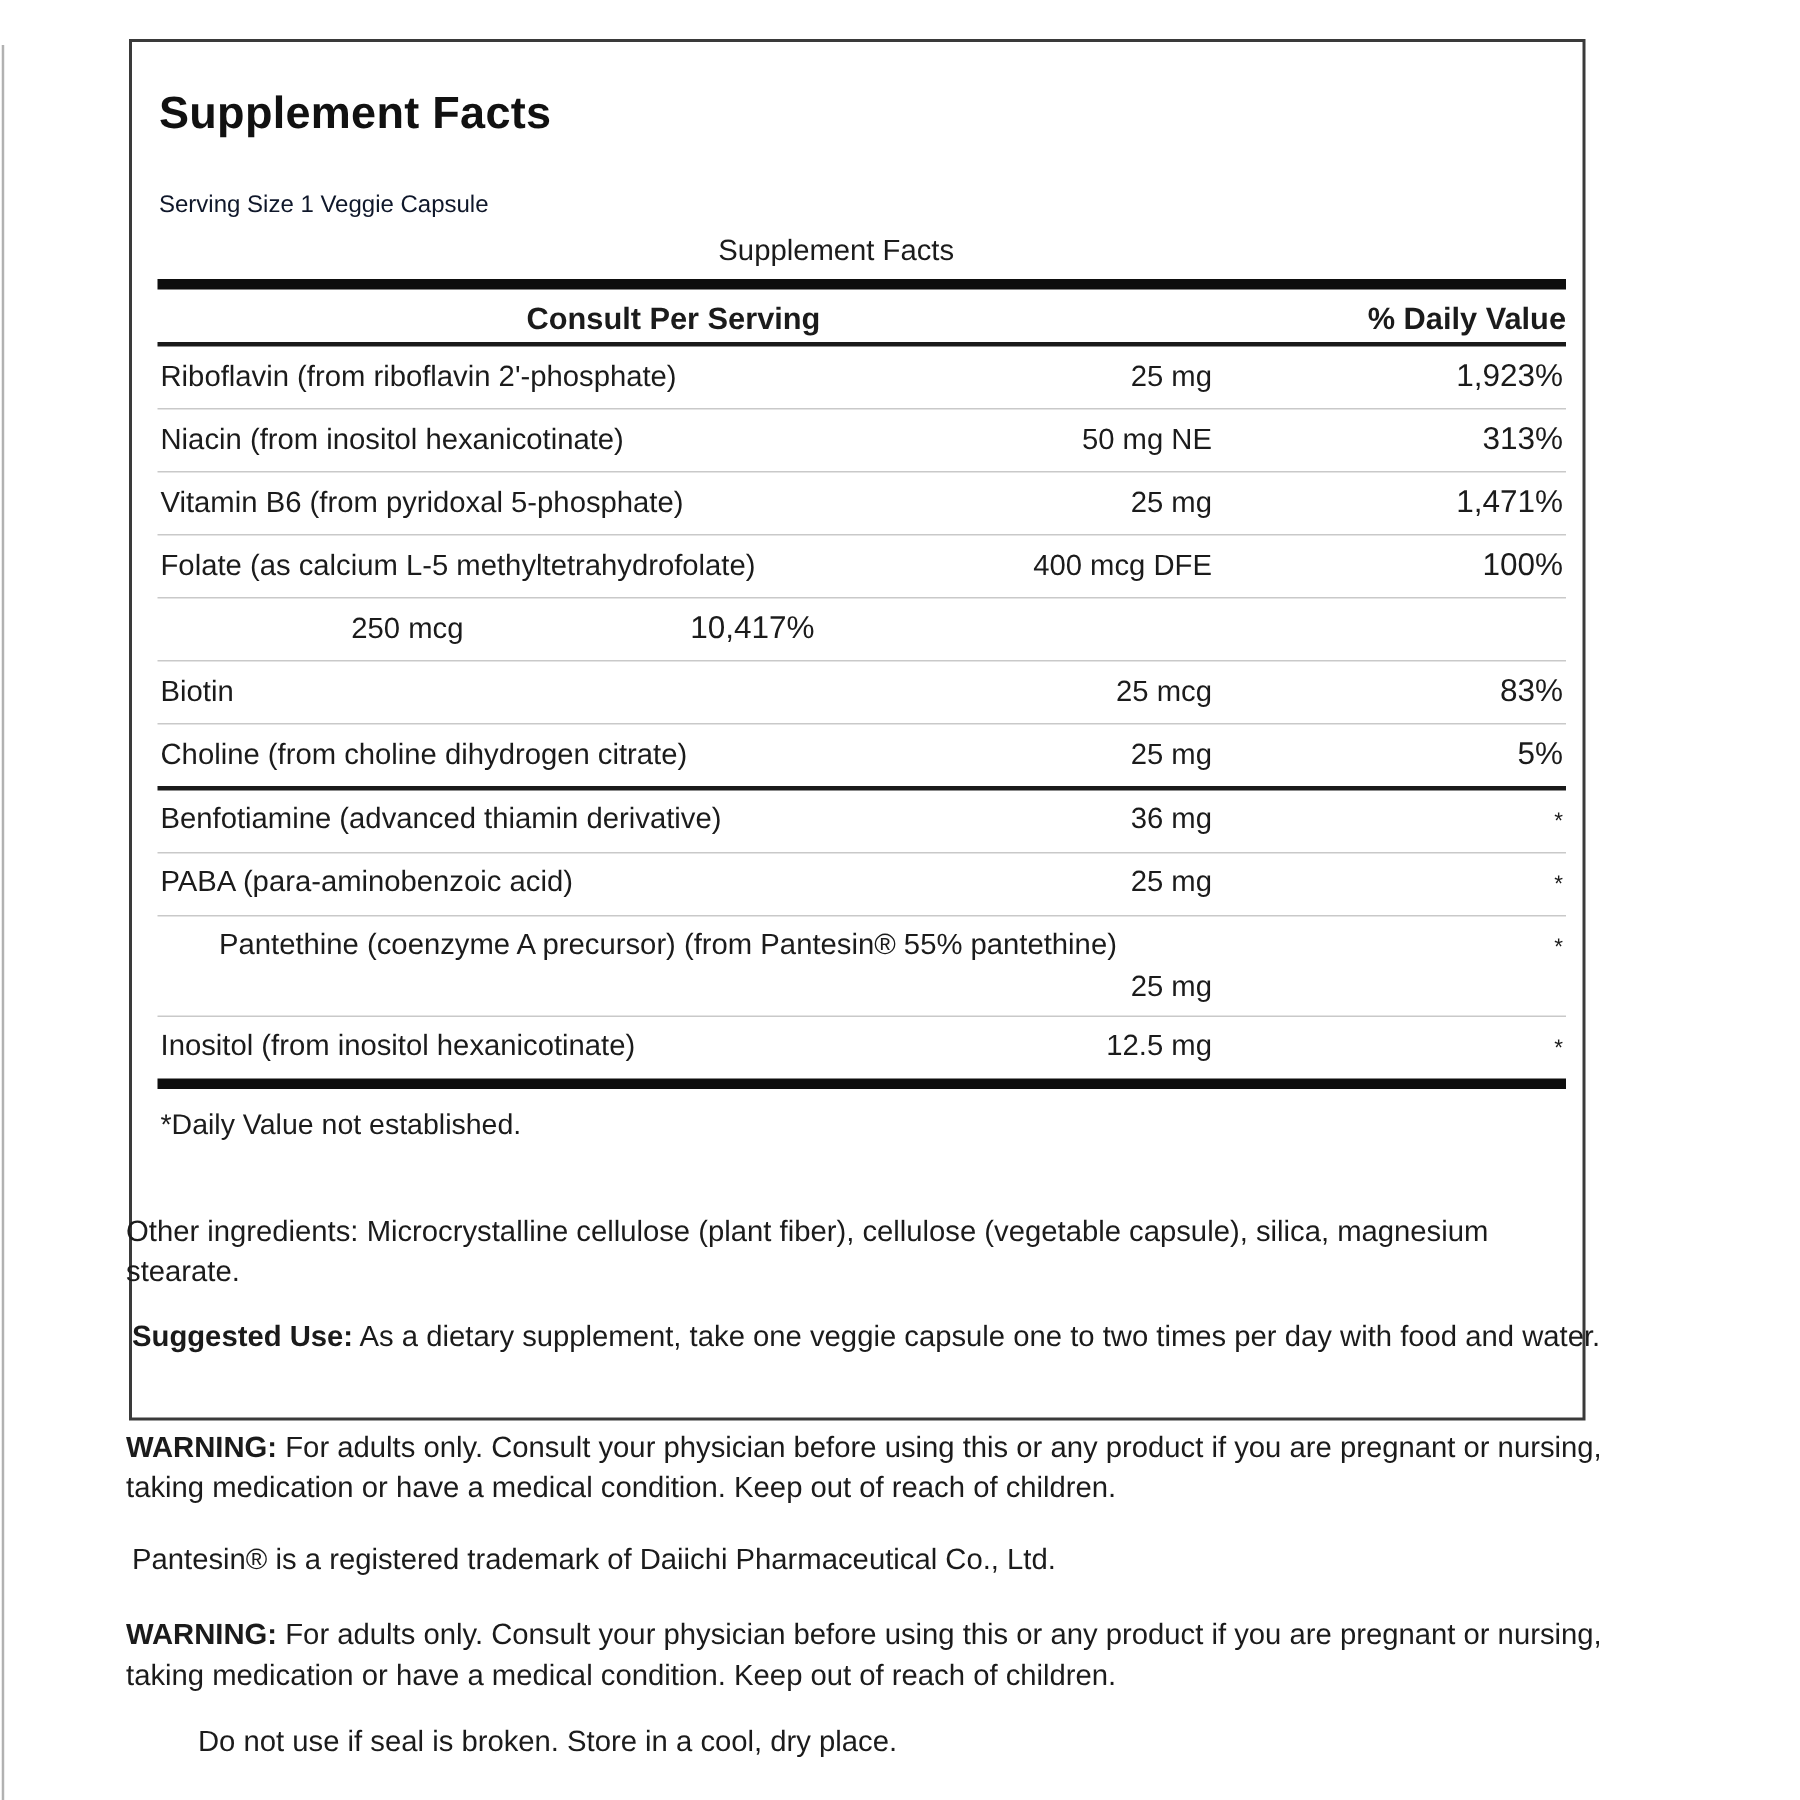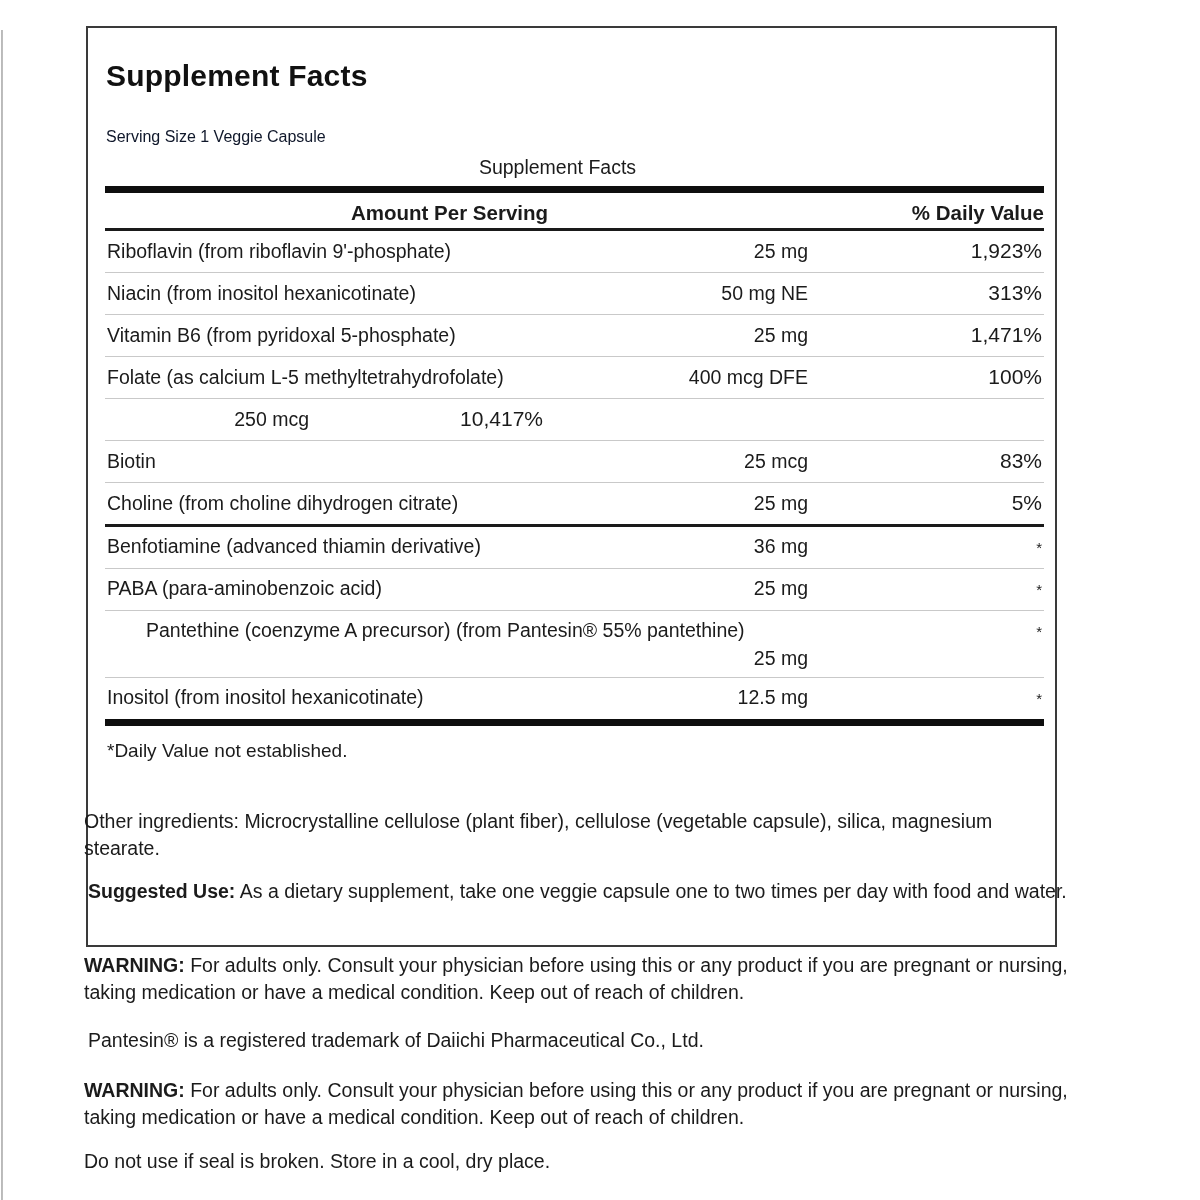--- a/index.html
+++ b/index.html
@@ -196,48 +196,48 @@
     line-height: 1.38;
     color: #1b1b1b;
   }
   .copy b { font-weight: bold; }
 
   .copy-other      { top: 808px; }
   .copy-suggested  { top: 878px; left: 88px; width: 981px; }
   .copy-warning1   { top: 952px; }
   .copy-pantesin   { top: 1027px; left: 88px; }
   .copy-warning2   { top: 1077px; }
-  .copy-seal       { top: 1148px; }
+  .copy-seal       { top: 1148px; margin-left: 48px; }
 </style>
 </head>
 <body>
 
 <div class="scan-edge"></div>
 
 <div class="panel">
 
   <div class="panel-title">Supplement Facts</div>
 
   <div class="serving-size">Serving Size 1 Veggie Capsule</div>
 
   <div class="sf-subhead">Supplement Facts</div>
 
   <div class="table-wrap">
 
     <div class="rule-thick"></div>
 
     <div class="head-row">
-      <div class="head-amount">Amount Per Serving</div>
+      <div class="head-amount">Consult Per Serving</div>
       <div class="head-dv">% Daily Value</div>
     </div>
 
     <div class="rule-medium"></div>
 
     <div class="row">
-      <div class="cell-name">Riboflavin (from riboflavin 9'-phosphate)</div>
+      <div class="cell-name">Riboflavin (from riboflavin 2'-phosphate)</div>
       <div class="cell-amount">25 mg</div>
       <div class="cell-dv">1,923%</div>
     </div>
     <div class="rule-thin"></div>
 
     <div class="row">
       <div class="cell-name">Niacin (from inositol hexanicotinate)</div>
       <div class="cell-amount">50 mg NE</div>
       <div class="cell-dv">313%</div>
     </div>

